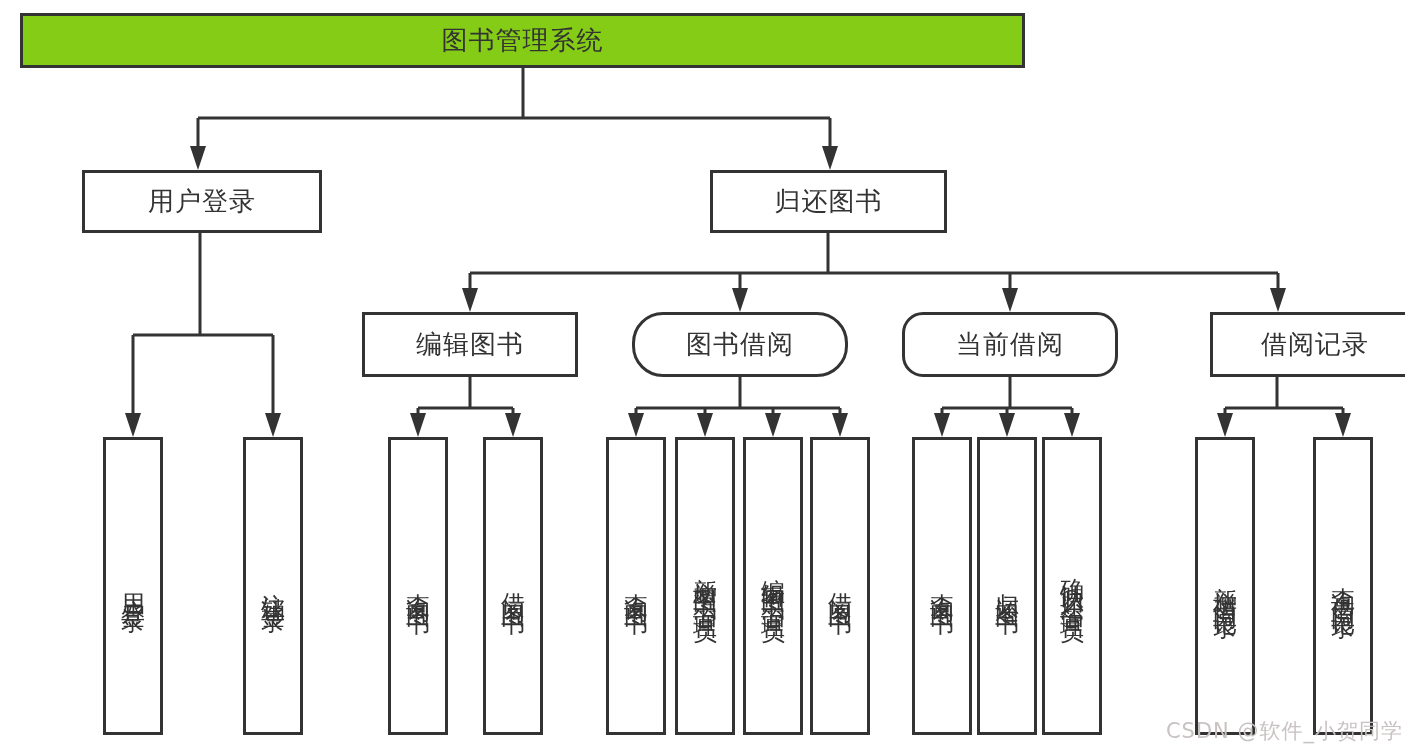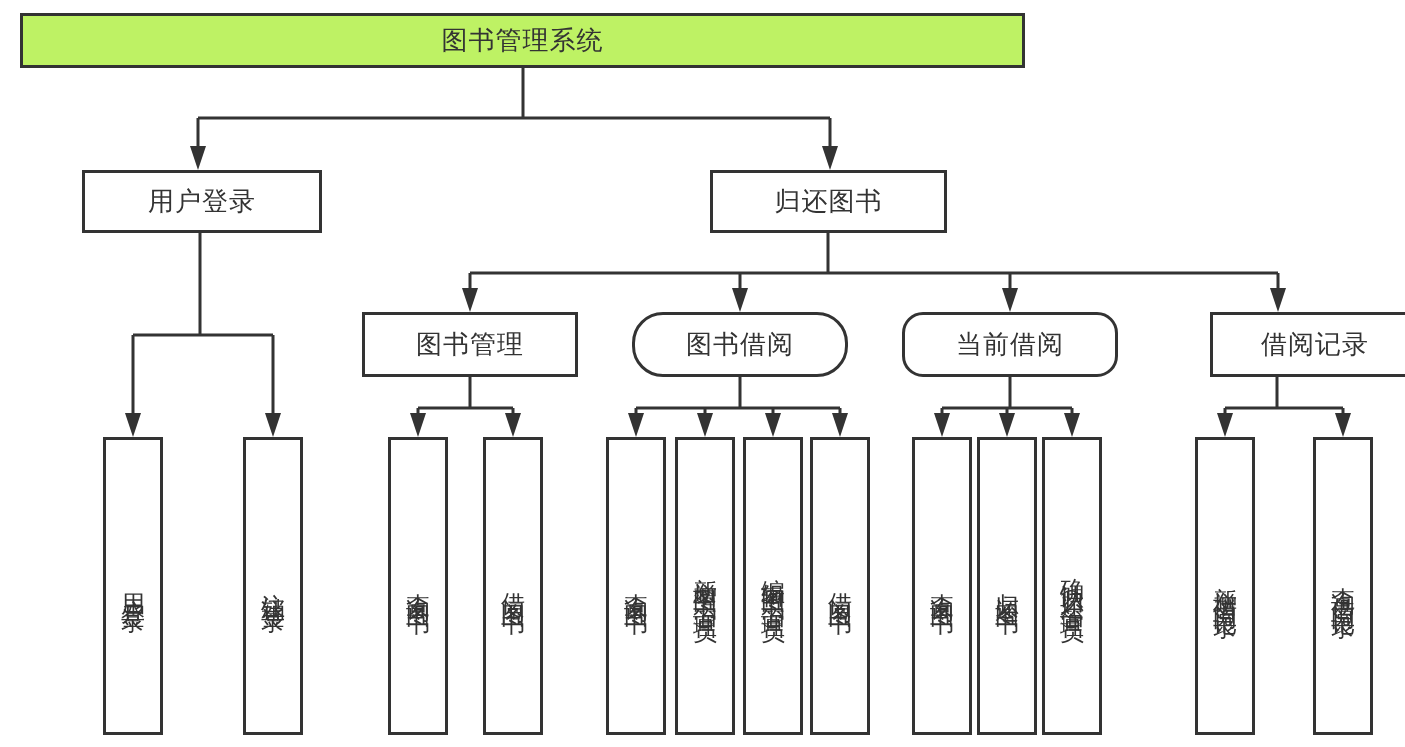--- a/index.html
+++ b/index.html
@@ -52,31 +52,31 @@
       <polygon points="832,413 848,413 840,437" fill="#333333"></polygon>
       <path d="M 1010 377 V 408 M 942 408 H 1072 M 942 408 V 419 M 1007 408 V 419 M 1072 408 V 419" fill="none" stroke="#333333" stroke-width="3"></path>
       <polygon points="934,413 950,413 942,437" fill="#333333"></polygon>
       <polygon points="999,413 1015,413 1007,437" fill="#333333"></polygon>
       <polygon points="1064,413 1080,413 1072,437" fill="#333333"></polygon>
       <path d="M 1277 377 V 408 M 1225 408 H 1343 M 1225 408 V 419 M 1343 408 V 419" fill="none" stroke="#333333" stroke-width="3"></path>
       <polygon points="1217,413 1233,413 1225,437" fill="#333333"></polygon>
       <polygon points="1335,413 1351,413 1343,437" fill="#333333"></polygon>
     </svg>
   <div id="nodes">
-      <div class="node h" style="left: 20px; top: 13px; width: 1005px; height: 55px; border-color: rgb(51, 51, 51); background: #bef264;">
+      <div class="node h" style="left: 20px; top: 13px; width: 1005px; height: 55px; border-color: rgb(51, 51, 51); background: #84cc16;">
         <span class="lbl">图书管理系统</span>
       </div>
       <div class="node h" style="left: 82px; top: 170px; width: 240px; height: 63px; border-color: rgb(51, 51, 51); background: rgb(255, 255, 255);">
         <span class="lbl">用户登录</span>
       </div>
       <div class="node h" style="left: 710px; top: 170px; width: 237px; height: 63px; border-color: rgb(51, 51, 51); background: rgb(255, 255, 255);">
         <span class="lbl">归还图书</span>
       </div>
       <div class="node h" style="left: 362px; top: 312px; width: 216px; height: 65px; border-color: rgb(51, 51, 51); background: rgb(255, 255, 255);">
-        <span class="lbl">图书管理</span>
+        <span class="lbl">编辑图书</span>
       </div>
       <div class="node h" style="left: 632px; top: 312px; width: 216px; height: 65px; border-color: rgb(51, 51, 51); background: rgb(255, 255, 255); border-radius: 31px;">
         <span class="lbl">图书借阅</span>
       </div>
       <div class="node h" style="left: 902px; top: 312px; width: 216px; height: 65px; border-color: rgb(51, 51, 51); background: rgb(255, 255, 255); border-radius: 21px;">
         <span class="lbl">当前借阅</span>
       </div>
       <div class="node h" style="left: 1172px; top: 312px; width: 210px; height: 65px; border-color: rgb(51, 51, 51); background: rgb(255, 255, 255); margin-left: 38px;">
         <span class="lbl">借阅记录</span>
       </div>
@@ -113,13 +113,14 @@
       <div class="node v" style="left: 1042px; top: 437px; width: 60px; height: 298px; border-color: rgb(51, 51, 51); background: rgb(255, 255, 255);">
         <span class="lbl">确认归还（管理员）</span>
       </div>
       <div class="node v" style="left: 1195px; top: 437px; width: 60px; height: 298px; border-color: rgb(51, 51, 51); background: rgb(255, 255, 255);">
         <span class="lbl">新增借阅记录</span>
       </div>
       <div class="node v" style="left: 1313px; top: 437px; width: 60px; height: 298px; border-color: rgb(51, 51, 51); background: rgb(255, 255, 255);">
         <span class="lbl">查询借阅记录</span>
       </div>
     </div>
+  <div id="watermark">CSDN @软件_小贺同学</div>
 </div>
 
 </body></html>

